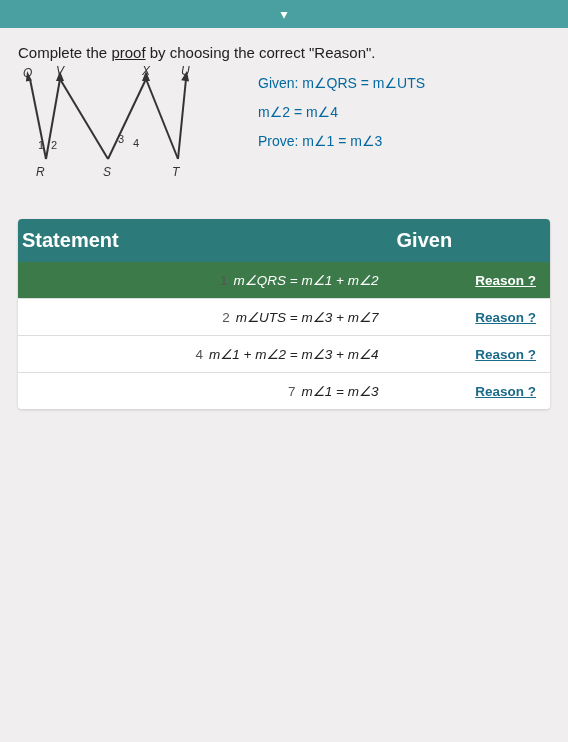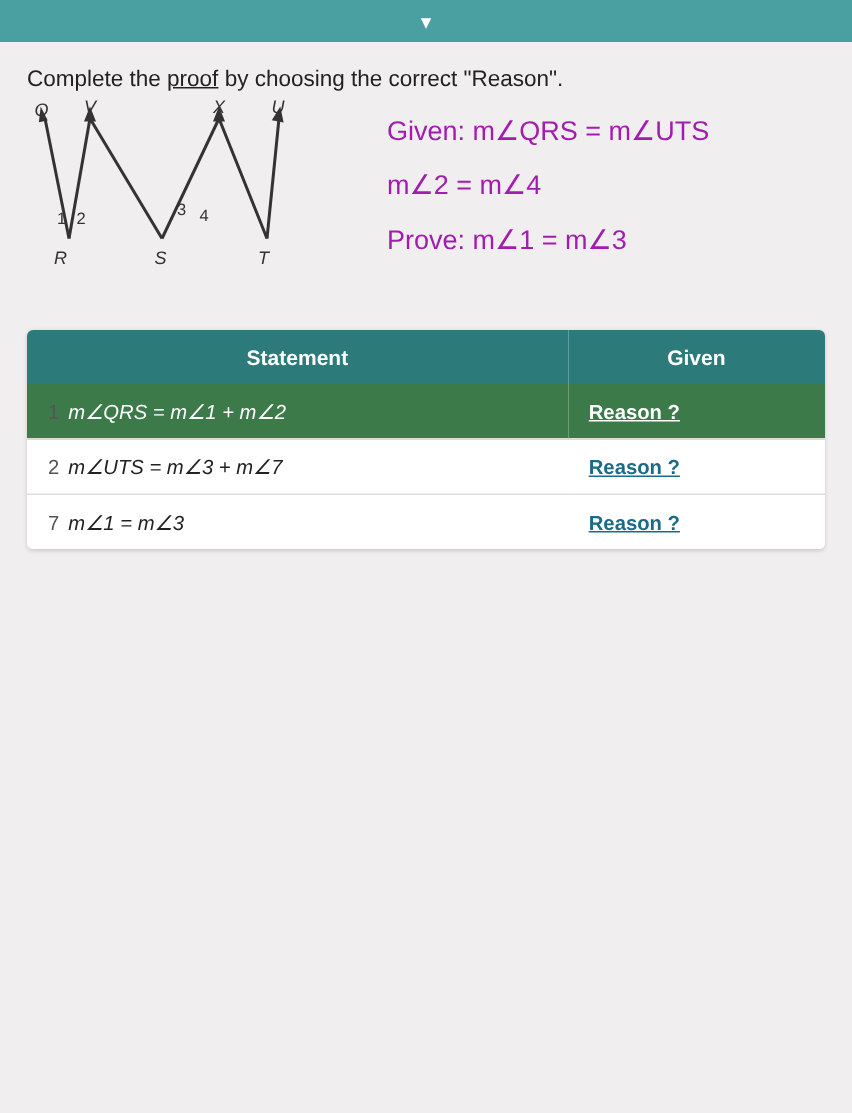--- a/index.html
+++ b/index.html
@@ -44,22 +44,22 @@
       margin-bottom: 24px;
       gap: 20px;
     }
 
     .diagram {
       width: 220px;
       flex-shrink: 0;
     }
 
     .given-prove {
-      font-size: 18px;
-      color: #a21caf;
+      font-size: 14px;
+      color: #0369a1;
       line-height: 1.8;
       padding-top: 10px;
     }
 
     .given-prove p {
       margin-bottom: 4px;
     }
 
     
     .proof-table {
@@ -70,29 +70,30 @@
       overflow: hidden;
       box-shadow: 0 1px 3px rgba(0,0,0,0.15);
     }
 
     .proof-table thead tr {
       background: #2d7a7b;
       color: white;
     }
 
     .proof-table thead th {
-      padding: 10px 14px;
-      text-align: center;
-      font-size: 14px;
+      padding: 10px 4px;
+      text-align: left;
+      font-size: 20px;
       font-weight: 600;
     }
 
     .proof-table tbody tr {
       border-bottom: 1px solid #ddd;
       background: white;
+      text-align: right;
     }
 
     .proof-table tbody tr:last-child {
       border-bottom: none;
     }
 
     .proof-table tbody tr.highlighted {
       background: #3d7a4a;
     }
 
@@ -197,19 +198,23 @@
     <tbody id="proof-tbody">
     <tr class="highlighted">
           <td><span class="row-num">1</span><span class="math">m∠QRS = m∠1 + m∠2</span></td>
           <td class="reason-cell">Reason ?</td>
         </tr>
         <tr>
           <td><span class="row-num">2</span><span class="math">m∠UTS = m∠3 + m∠7</span></td>
           <td class="reason-cell">Reason ?</td>
         </tr>
         <tr>
+          <td><span class="row-num">4</span><span class="math">m∠1 + m∠2 = m∠3 + m∠4</span></td>
+          <td class="reason-cell">Reason ?</td>
+        </tr>
+        <tr>
           <td><span class="row-num">7</span><span class="math">m∠1 = m∠3</span></td>
           <td class="reason-cell">Reason ?</td>
         </tr>
       </tbody>
   </table>
 
 </div>
 
 </body></html>

